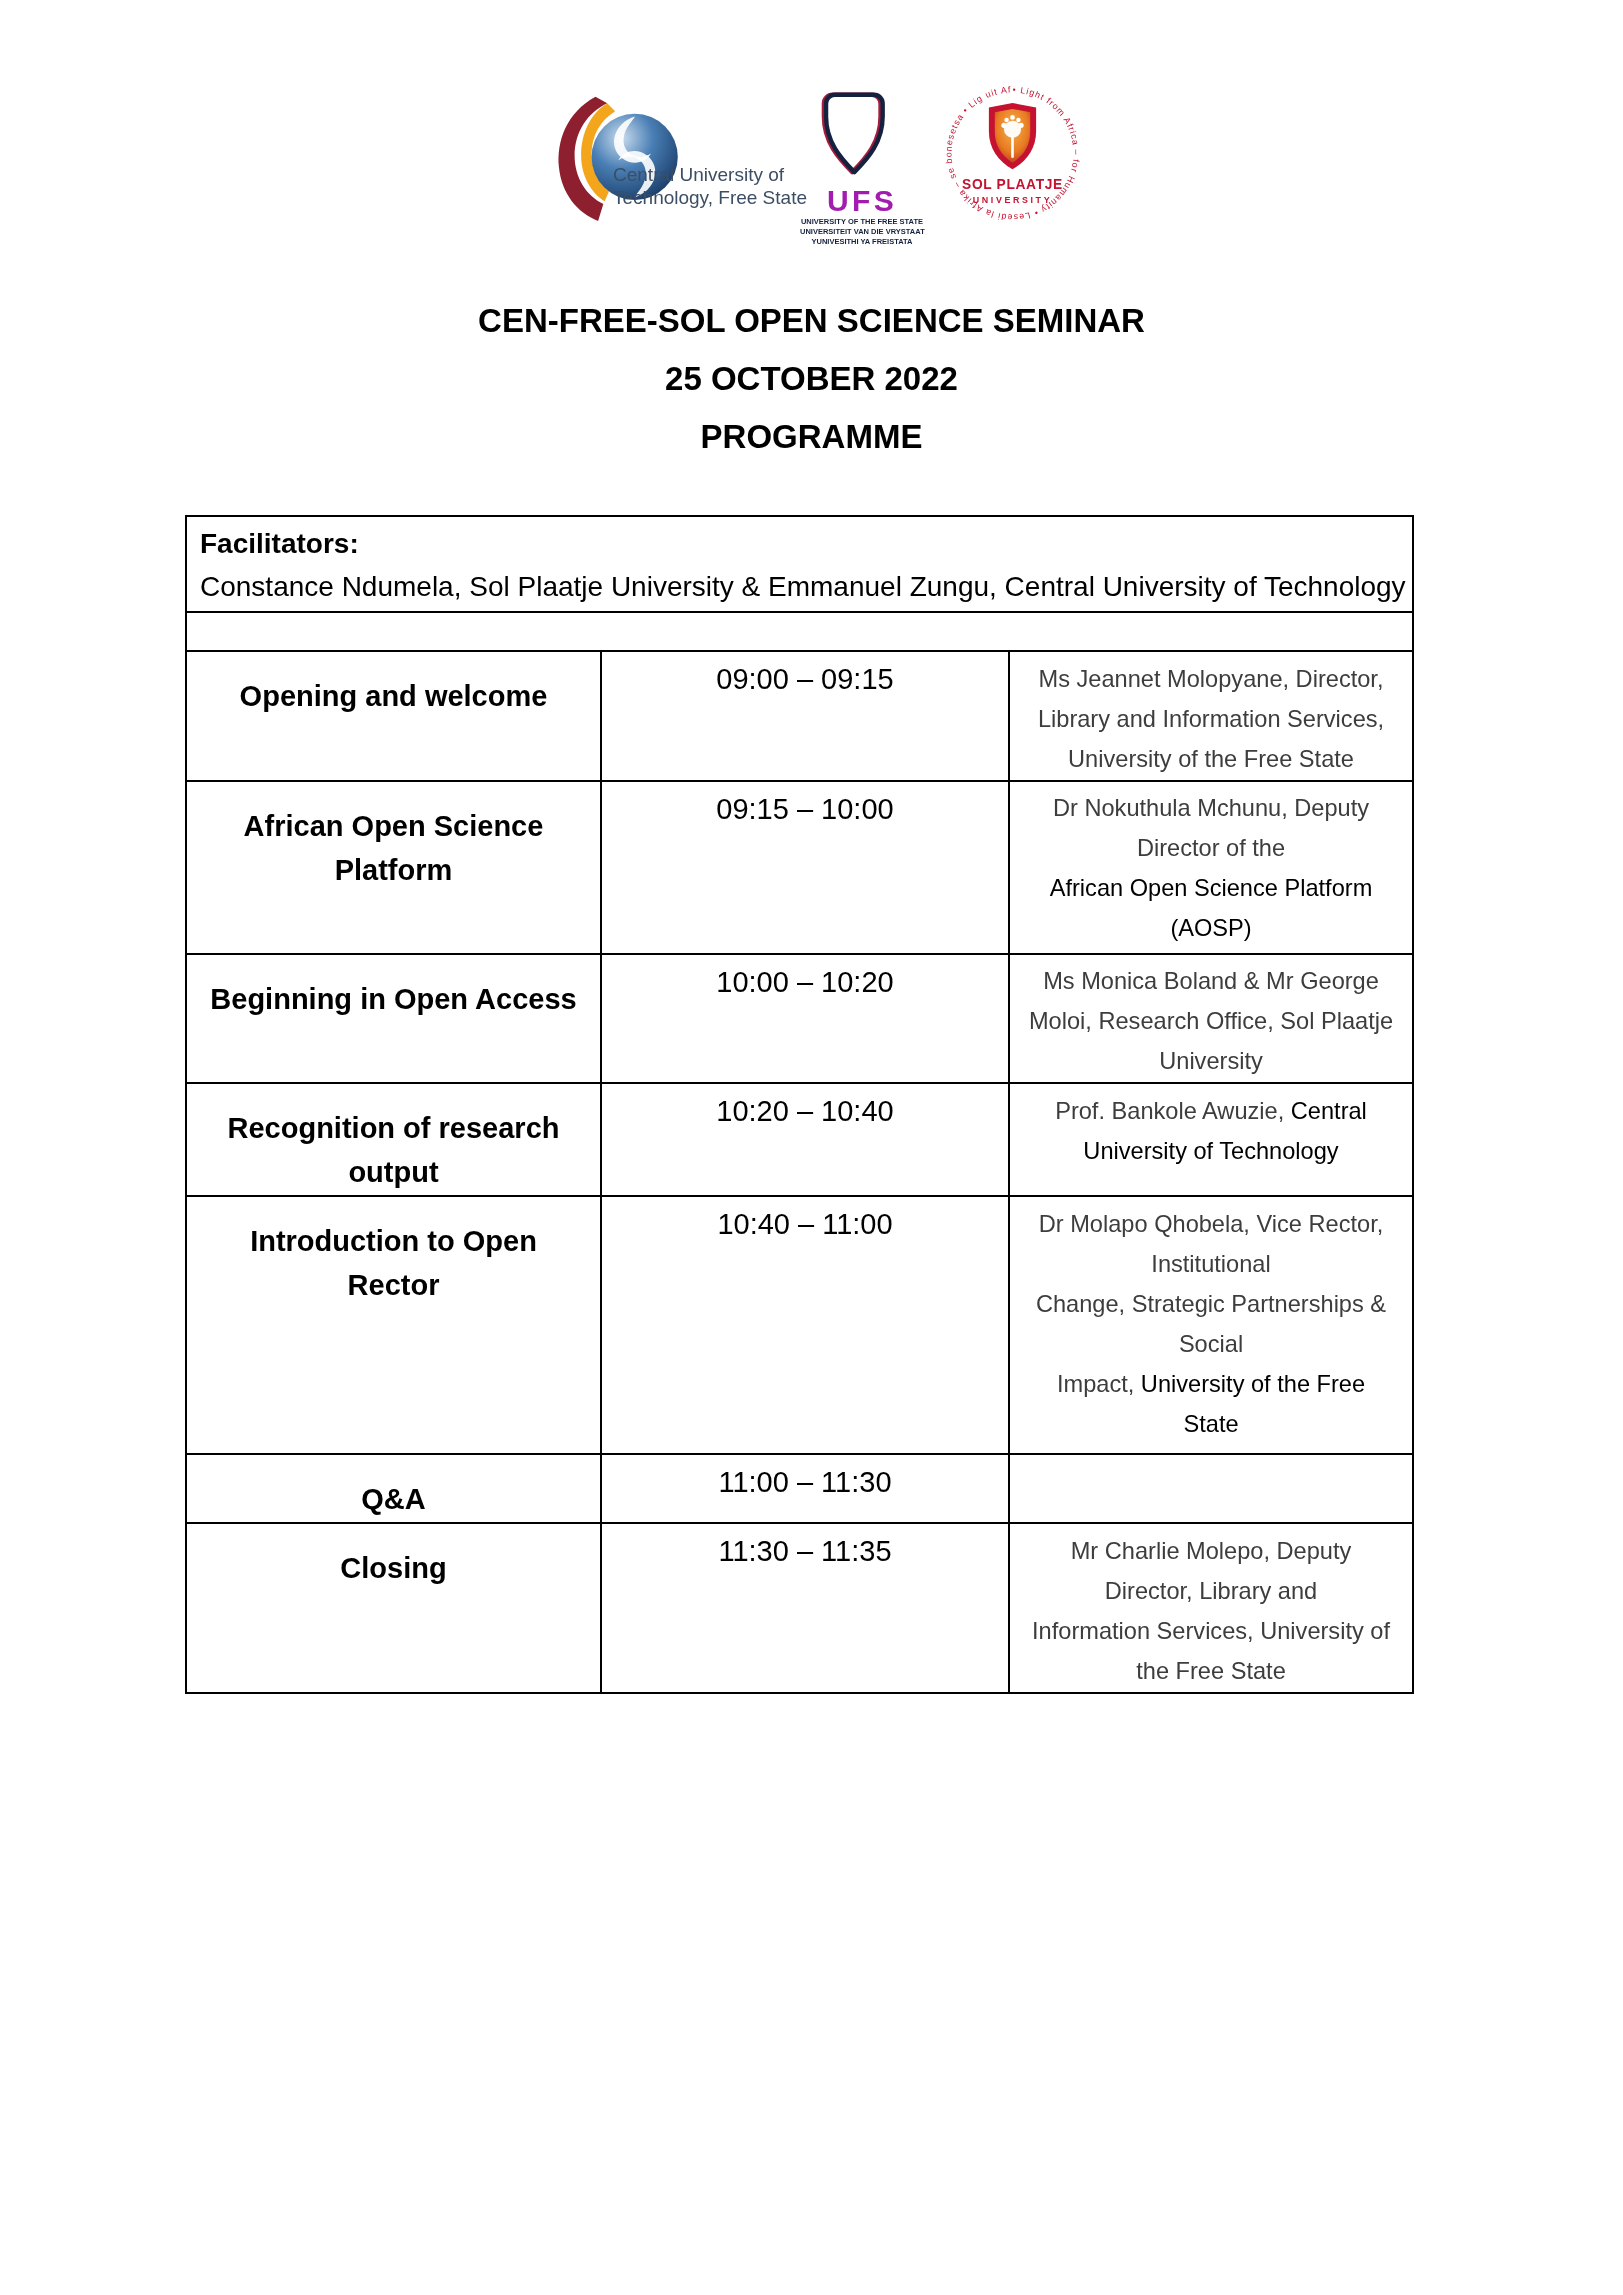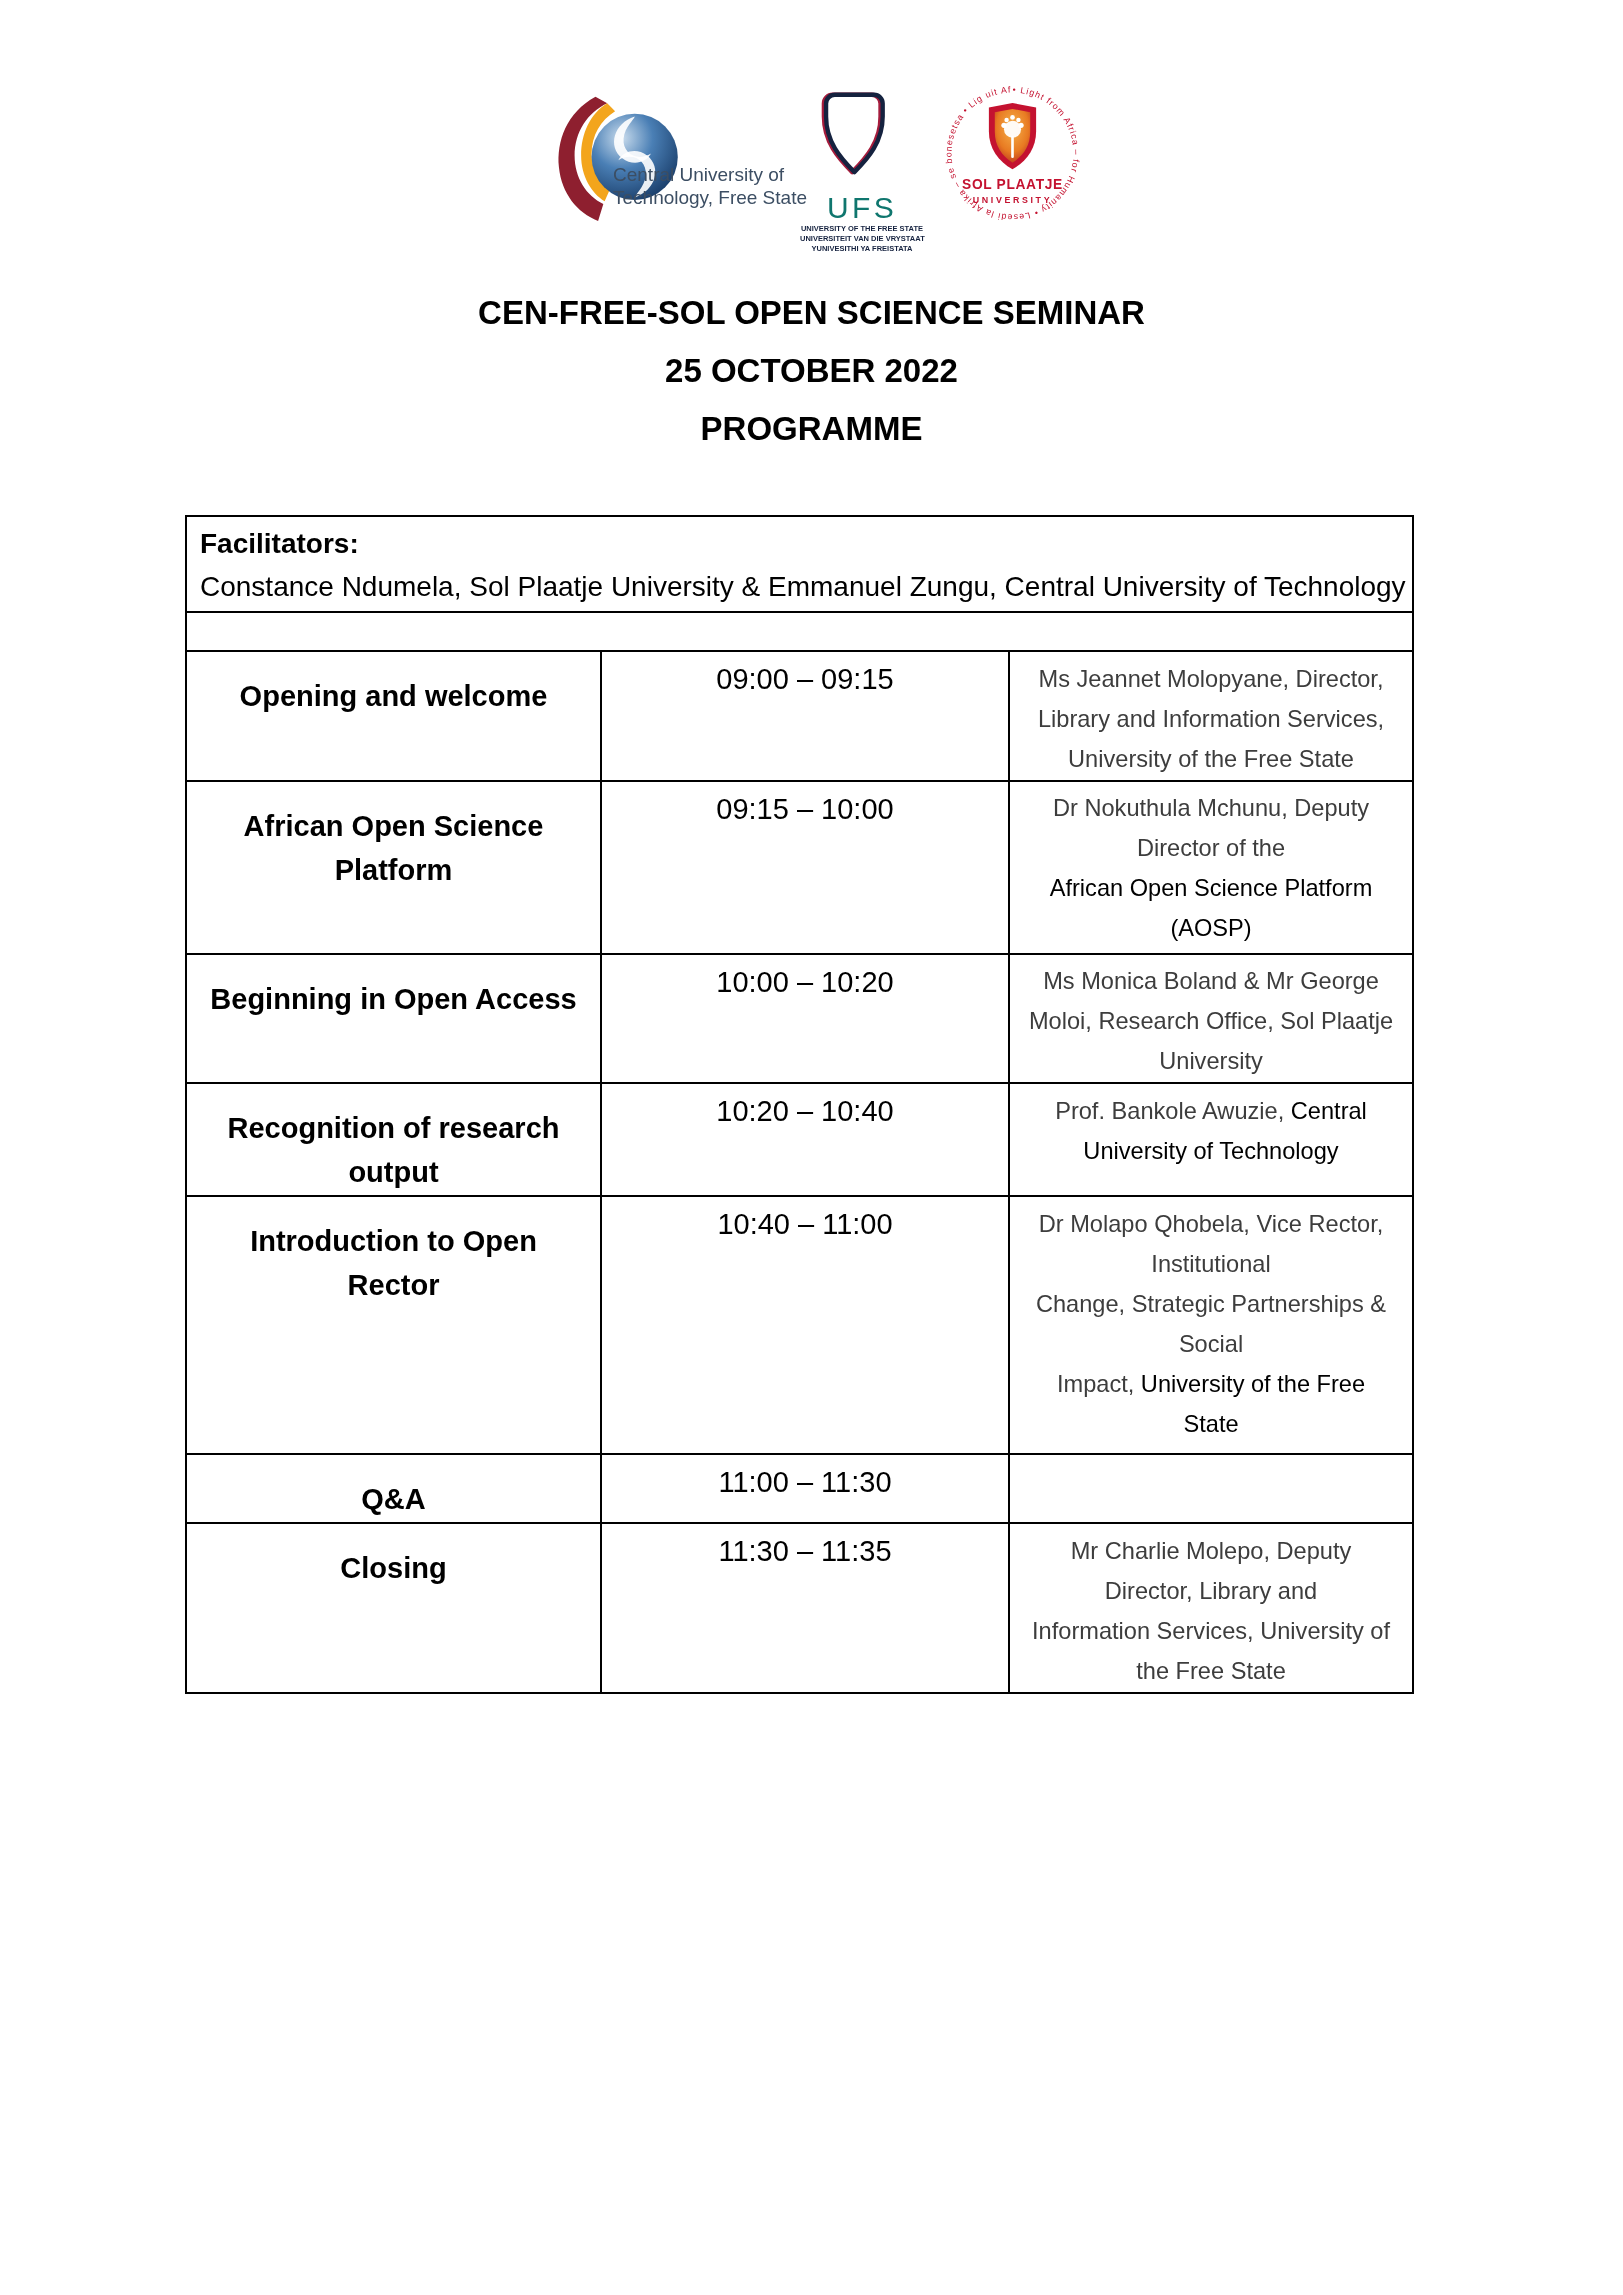--- a/index.html
+++ b/index.html
@@ -15,32 +15,32 @@
   
   .logo{position:absolute;}
   #logo-cut{left:555px;top:94px;width:209px;height:131px;}
   #cut-caption{
     position:absolute;left:58px;top:69px;
     font-size:19px;line-height:23px;font-weight:500;
     color:#3c4e63;white-space:nowrap;
   }
   #logo-ufs{left:800px;top:85px;width:124px;height:160px;text-align:center;}
   #ufs-acronym{
-    font-size:30px;font-weight:normal;color:#0f766e;
-    letter-spacing:3.3px;line-height:33px;margin-top:8px;
+    font-size:30px;font-weight:bold;color:#a21caf;
+    letter-spacing:3.3px;line-height:33px;margin-top:1px;
   }
   .ufs-caption-line{
     font-size:7.5px;line-height:9.8px;color:#15223f;
     font-weight:bold;white-space:nowrap;
   }
   #logo-spu{left:941px;top:82px;width:143px;height:143px;}
 
   
   #title-block{
-    position:absolute;left:0;top:284px;width:1623px;
+    position:absolute;left:0;top:292px;width:1623px;
     text-align:center;font-weight:bold;font-size:33px;line-height:58px;
     color:#000;
   }
 
   
   #programme-table{
     position:absolute;left:185px;top:515px;
     width:1227px;
     border-collapse:collapse;table-layout:fixed;
   }

